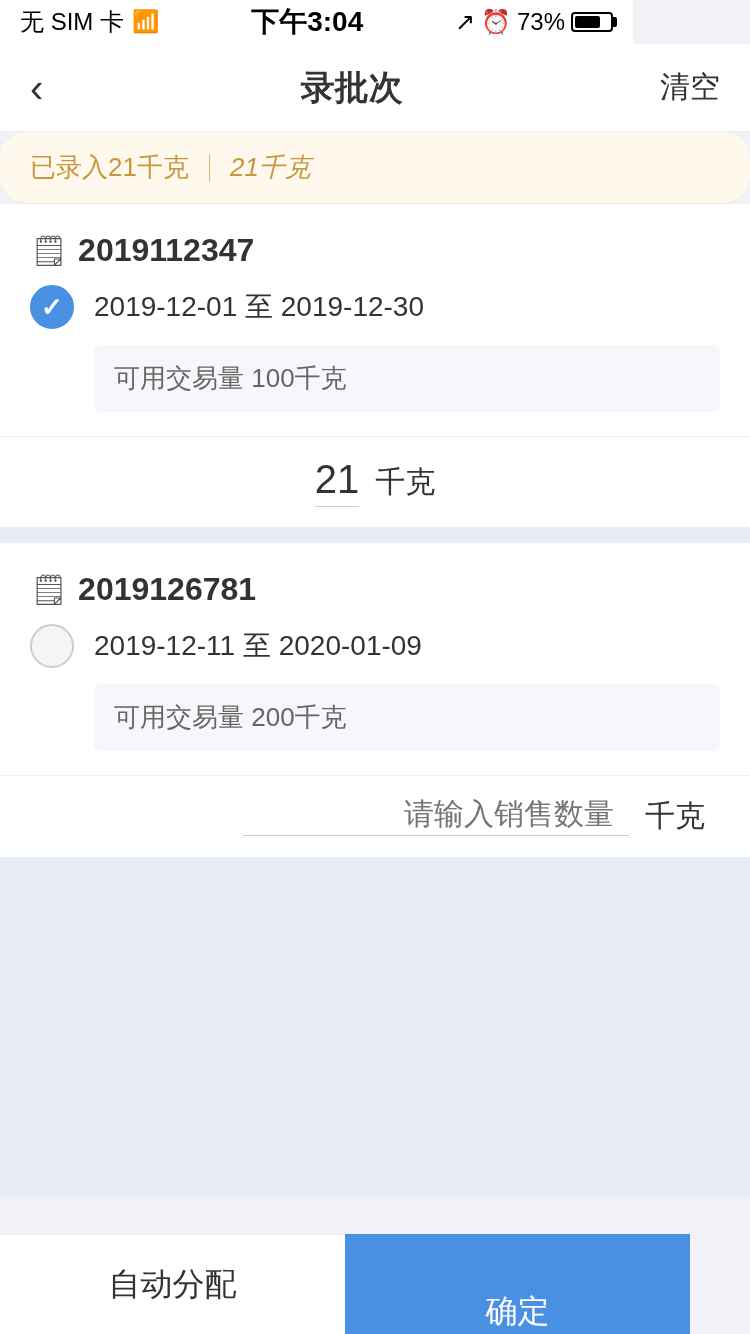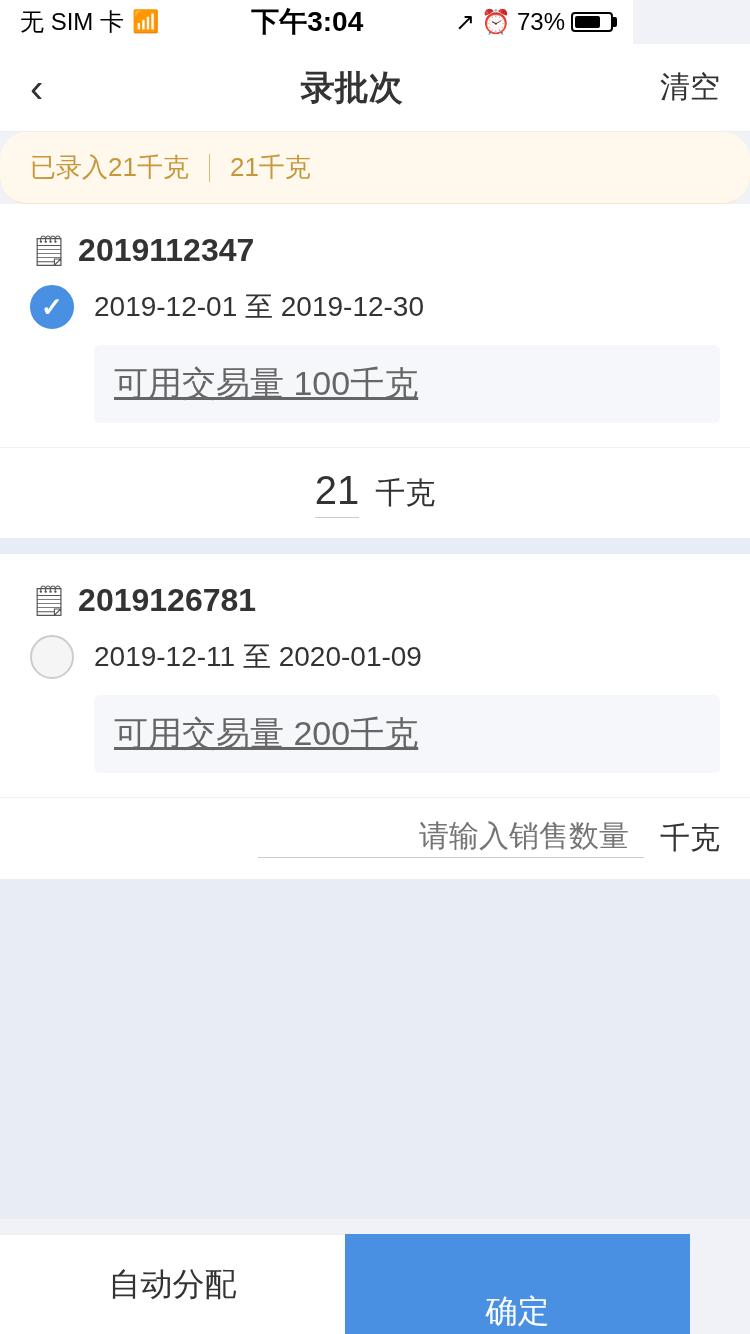--- a/index.html
+++ b/index.html
@@ -102,20 +102,21 @@
     }
     .info-divider {
       width: 1px;
       height: 28px;
       background: #dab96a;
     }
     .info-value {
       font-size: 26px;
       color: #c8963c;
       font-weight: 500;
+      font-style: italic;
     }
 
     
     .batch-card {
       background: #fff;
       margin-bottom: 0;
     }
     .batch-card-inner {
       padding: 28px 30px 24px 30px;
     }
@@ -166,23 +167,22 @@
       color: #333;
     }
     .batch-quota-box {
       margin: 0 0 0 0;
       background: #f5f7fa;
       border-radius: 6px;
       padding: 16px 20px;
       margin-left: 64px;
     }
     .batch-quota-text {
-      font-size: 34px;
+      font-size: 26px;
       color: #666;
-      text-decoration: underline;
     }
 
     
     .amount-row {
       background: #fff;
       display: flex;
       align-items: center;
       justify-content: center;
       padding: 20px 30px;
       gap: 16px;
@@ -208,21 +208,21 @@
       height: 16px;
       background: #e8ecf5;
     }
 
     
     .input-row {
       background: #fff;
       display: flex;
       align-items: center;
       justify-content: flex-end;
-      padding: 20px 30px;
+      padding: 20px 45px;
       gap: 16px;
       border-top: 1px solid #f0f0f0;
     }
     .input-field {
       font-size: 30px;
       color: #bbb;
       border: none;
       outline: none;
       text-align: right;
       background: transparent;

